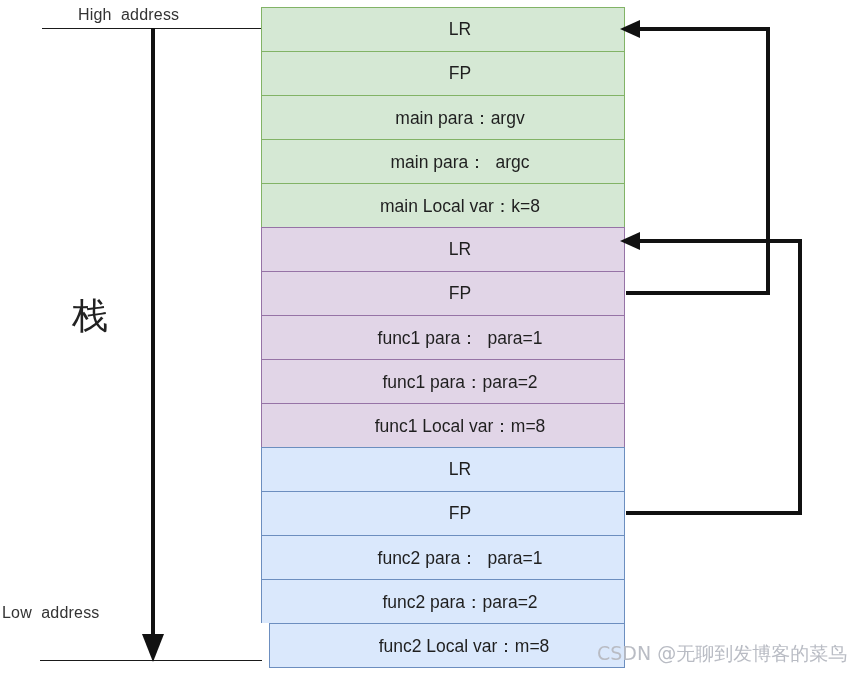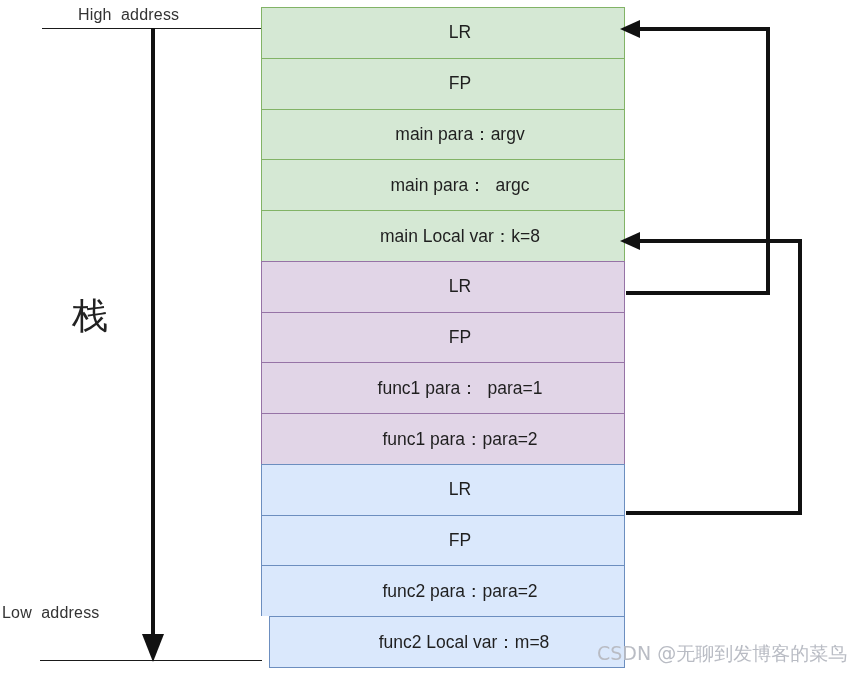--- a/index.html
+++ b/index.html
@@ -159,23 +159,25 @@
     <div class="stack-row frame-main">LR</div>
     <div class="stack-row frame-main">FP</div>
     <div class="stack-row frame-main">main para：argv</div>
     <div class="stack-row frame-main">main para：  argc</div>
     <div class="stack-row frame-main">main Local var：k=8</div>
 
     <div class="stack-row frame-func1">LR</div>
     <div class="stack-row frame-func1">FP</div>
     <div class="stack-row frame-func1">func1 para：  para=1</div>
     <div class="stack-row frame-func1">func1 para：para=2</div>
+    <div class="stack-row frame-func1">func1 Local var：m=8</div>
 
     <div class="stack-row frame-func2">LR</div>
     <div class="stack-row frame-func2">FP</div>
+    <div class="stack-row frame-func2">func2 para：  para=1</div>
     <div class="stack-row frame-func2">func2 para：para=2</div>
     <div class="stack-row frame-func2">func2 Local var：m=8</div>
   </div>
 
   <div class="link-seg" id="link-a-h-bottom"></div>
   <div class="link-seg" id="link-a-v"></div>
   <div class="link-seg" id="link-a-h-top"></div>
   <div class="link-arrowhead" id="link-a-head"></div>
 
   <div class="link-seg" id="link-b-h-bottom"></div>

